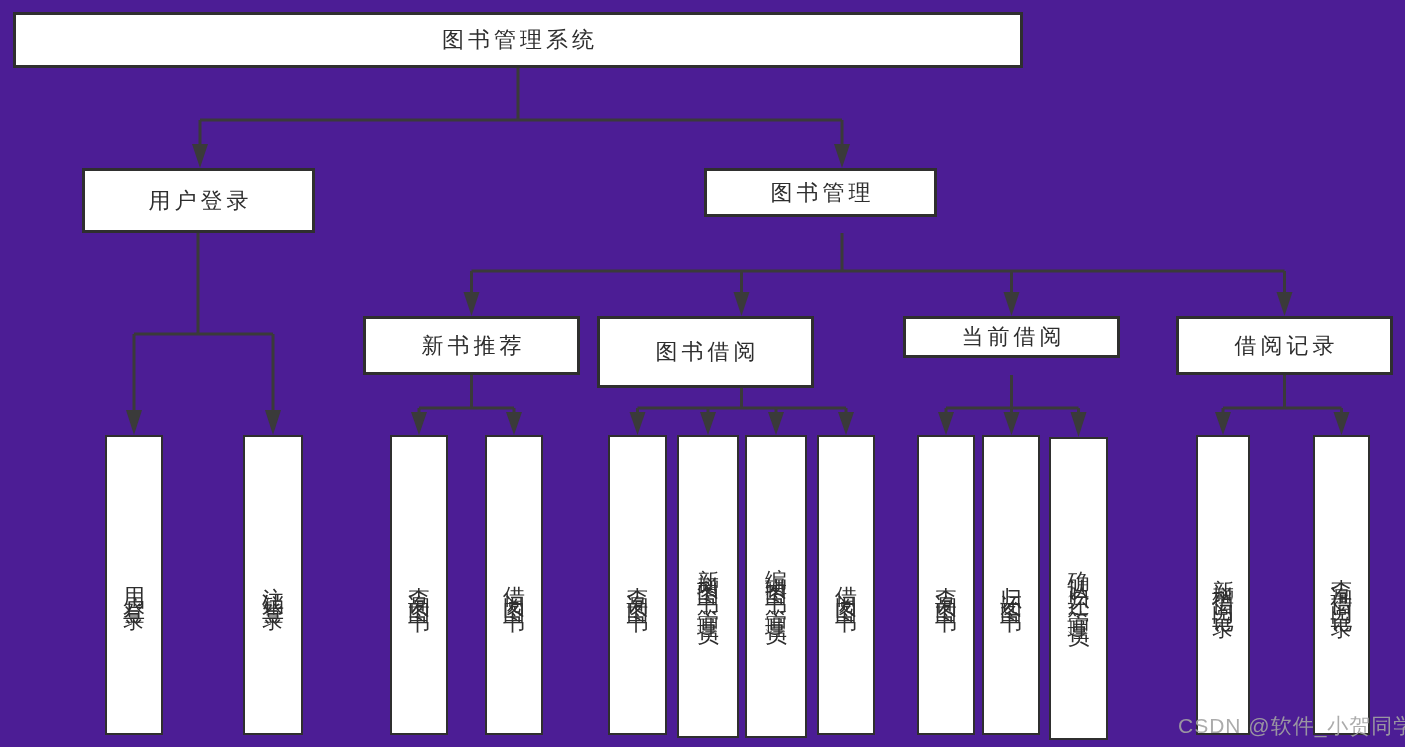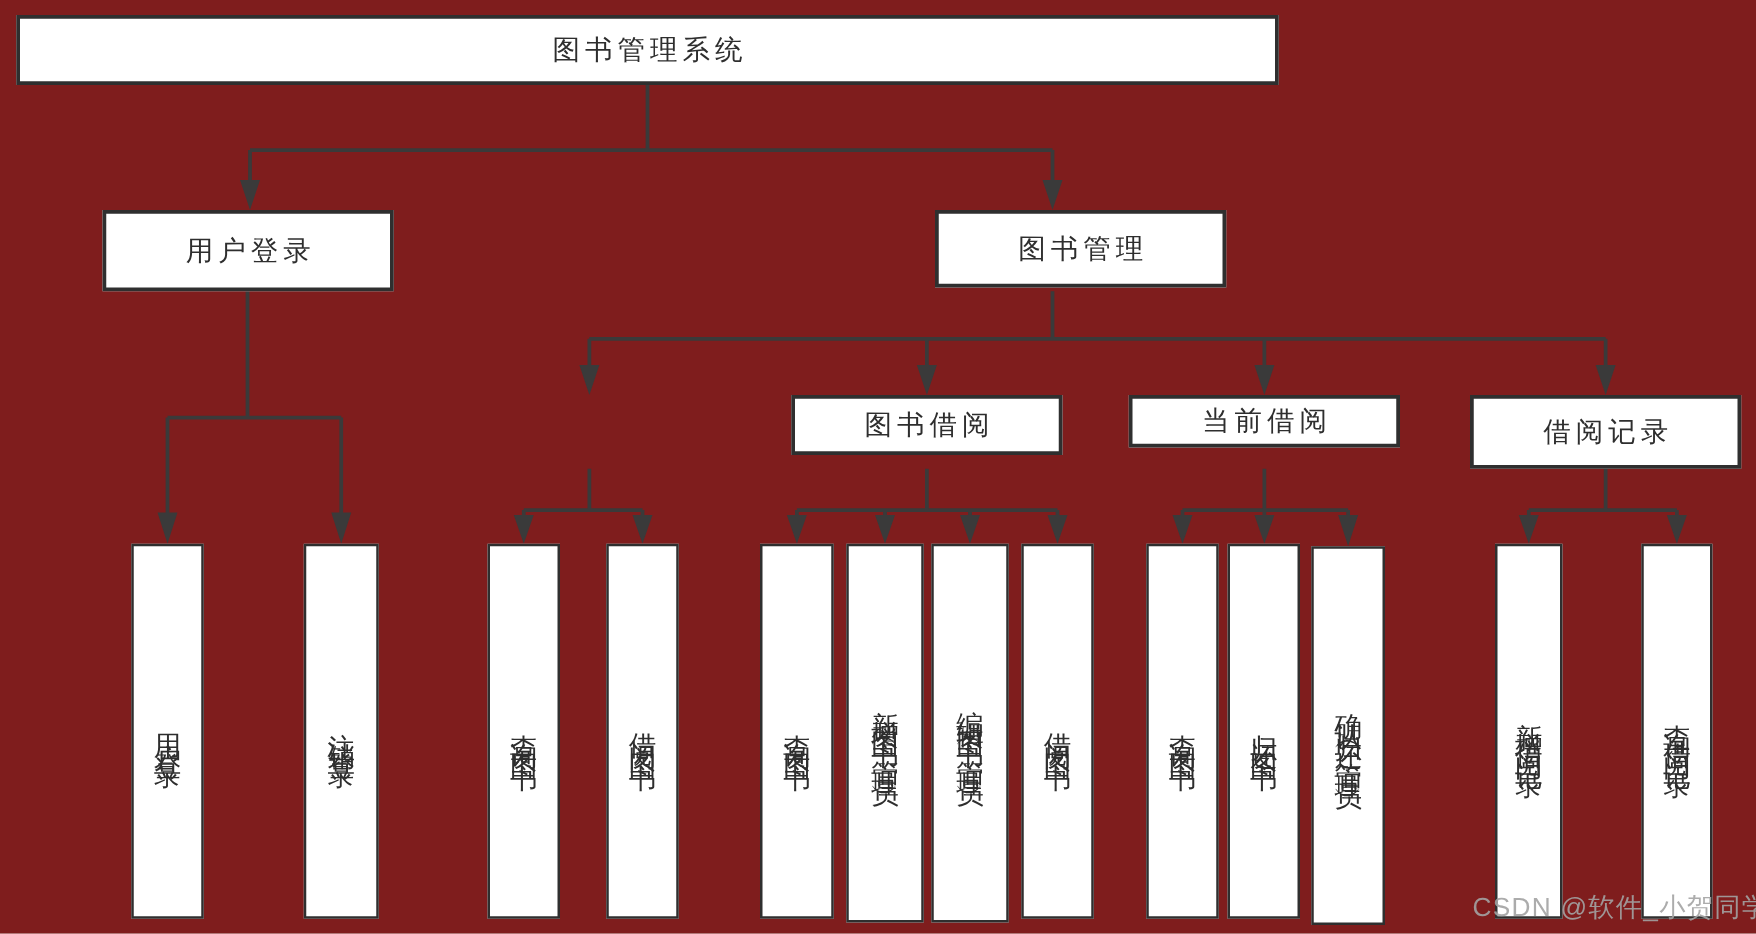--- a/index.html
+++ b/index.html
@@ -4,21 +4,21 @@
 <style>
   html, body {
     margin: 0;
     padding: 0;
     background: #ffffff;
   }
   .canvas {
     position: relative;
     width: 1405px;
     height: 747px;
-    background: #7f1d1d;
+    background: #4c1d95;
     font-family: "Liberation Sans", "DejaVu Sans", sans-serif;
     overflow: hidden;
   }
   .connectors {
     position: absolute;
     left: 0;
     top: 0;
     pointer-events: none;
   }
   .node {
@@ -43,24 +43,24 @@
   .v-node .lbl {
     writing-mode: vertical-rl;
     font-size: 22px;
     letter-spacing: 8px;
     line-height: 1;
   }
   
   .n-root        { left: 13px;   top: 12px;  width: 1010px; height: 56px; }
   
   .n-user-login  { left: 82px;   top: 168px; width: 233px;  height: 65px; }
-  .n-book-mgmt   { left: 748px;  top: 168px; width: 233px;  height: 62px; }
+  .n-book-mgmt   { left: 704px;  top: 168px; width: 233px;  height: 49px; }
   
   .n-newbook     { left: 363px;  top: 316px; width: 217px;  height: 59px; }
-  .n-bookborrow  { left: 633px;  top: 316px; width: 217px;  height: 48px; }
+  .n-bookborrow  { left: 597px;  top: 316px; width: 217px;  height: 72px; }
   .n-curborrow   { left: 903px;  top: 316px; width: 217px;  height: 42px; }
   .n-borrowrec   { left: 1176px; top: 316px; width: 217px;  height: 59px; }
   
   .n-ul-login    { left: 105px;  top: 435px; width: 58px; height: 300px; }
   .n-ul-logout   { left: 243px;  top: 435px; width: 60px; height: 300px; }
   .n-nb-query    { left: 390px;  top: 435px; width: 58px; height: 300px; }
   .n-nb-borrow   { left: 485px;  top: 435px; width: 58px; height: 300px; }
   .n-bb-query    { left: 608px;  top: 435px; width: 59px; height: 300px; }
   .n-bb-add      { left: 677px;  top: 435px; width: 62px; height: 303px; }
   .n-bb-edit     { left: 745px;  top: 435px; width: 62px; height: 303px; }
@@ -132,20 +132,23 @@
     <span class="lbl">图书管理系统</span>
   </div>
 
   <div class="node h-node n-user-login">
     <span class="lbl">用户登录</span>
   </div>
   <div class="node h-node n-book-mgmt">
     <span class="lbl">图书管理</span>
   </div>
 
+  <div class="node h-node n-newbook">
+    <span class="lbl">新书推荐</span>
+  </div>
   <div class="node h-node n-bookborrow">
     <span class="lbl">图书借阅</span>
   </div>
   <div class="node h-node n-curborrow">
     <span class="lbl">当前借阅</span>
   </div>
   <div class="node h-node n-borrowrec">
     <span class="lbl">借阅记录</span>
   </div>
 

